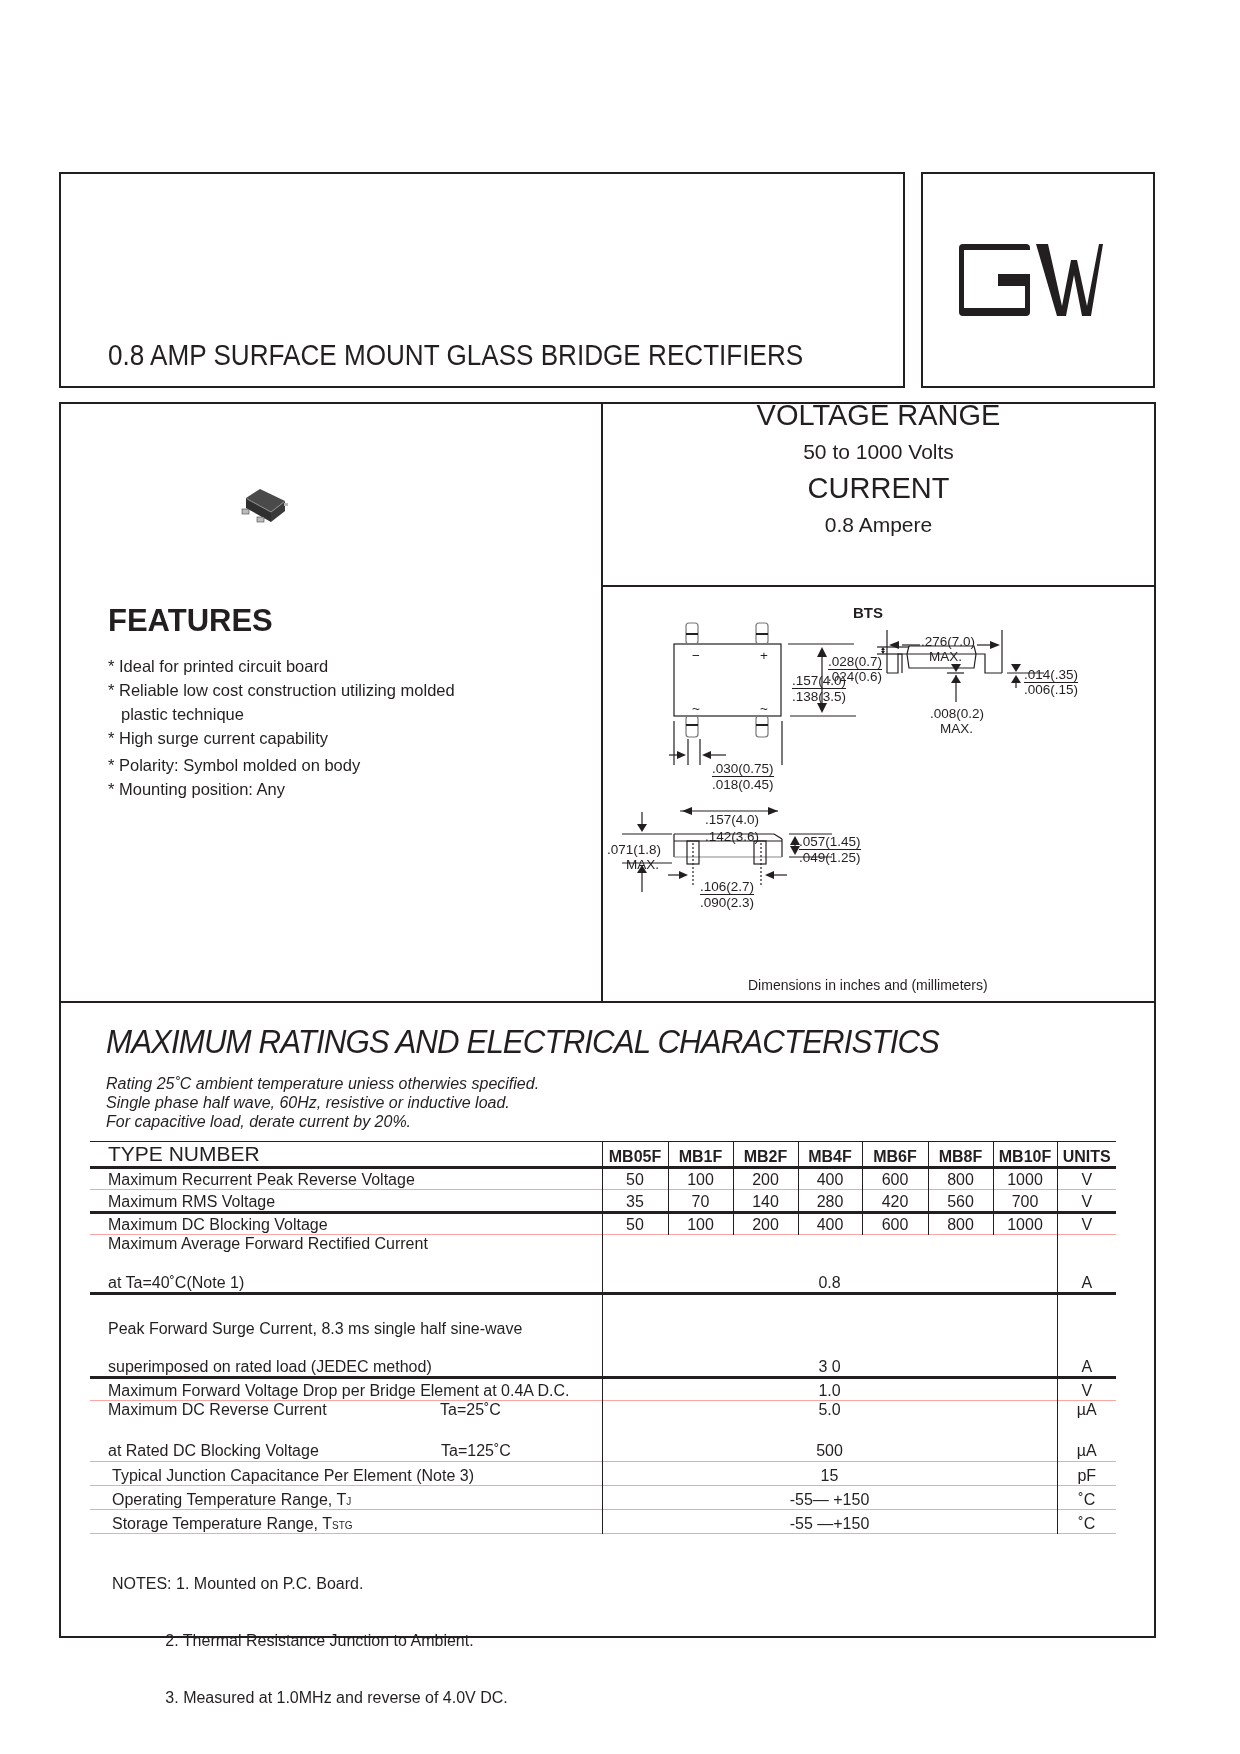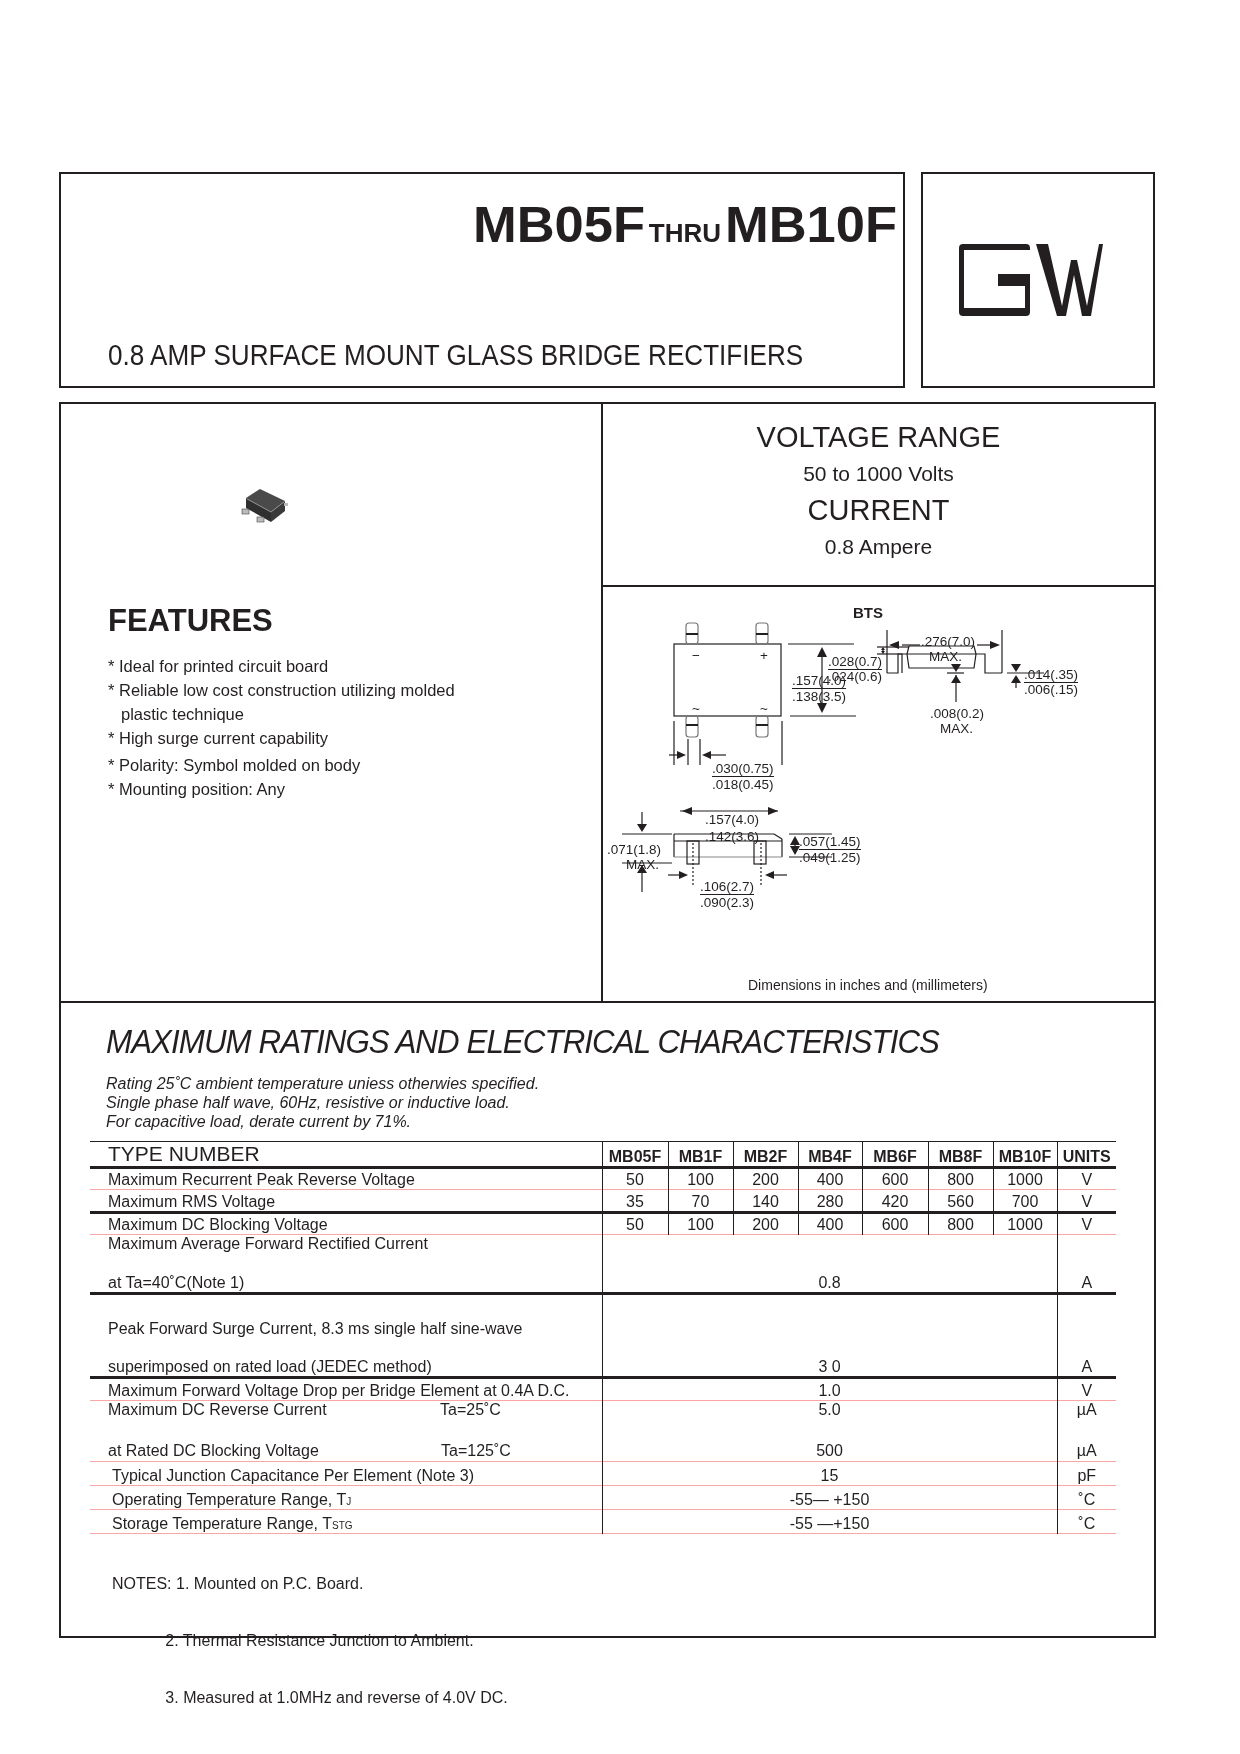--- a/index.html
+++ b/index.html
@@ -40,23 +40,20 @@
   table.rt tr.head { border-top:1px solid #231f20; }
   table.rt tr.head td { font-weight:bold; font-size:16px; }
   table.rt tr.head td:first-child { font-weight:normal; font-size:21px; }
   .two { display:flex; flex-direction:column; justify-content:space-between; height:100%; }
   .notes { position:absolute; left:112px; top:1536px; font-size:16px; line-height:19px; white-space:pre; }
 </style>
 </head>
 <body>
 
 <div class="box" style="left:59px;top:172px;width:846px;height:216px;">
-  <div class="title" style="right:10px;top:22px;">
-    <span class="big">MB05F</span><span class="thru">THRU</span><span class="big">MB10F</span>
-  </div>
   <div class="subtitle">0.8 AMP SURFACE MOUNT GLASS  BRIDGE RECTIFIERS</div>
 </div>
 
 <div class="box" style="left:921px;top:172px;width:234px;height:216px;">
   <svg width="234" height="216" viewBox="0 0 234 216" style="position:absolute;left:-2px;top:-2px;">
 
     <path d="M37 72 h66 v20 h-52 v40 h52 v-28 h-36 v-4 h36 v-5 h0" fill="none"></path>
     <rect x="38" y="72" width="71" height="72" rx="4" fill="#231f20"></rect>
     <rect x="43" y="78" width="72" height="58" fill="#fff"></rect>
     <rect x="77" y="102" width="32" height="12" fill="#231f20"></rect>
@@ -64,21 +61,21 @@
 
     <polygon points="115,72 127,72 141,134 150,88 156,88 166,134 178,72 182,72 170,144 161,144 153,103 145,144 136,144" fill="#231f20"></polygon>
   </svg>
 </div>
 
 <div class="box" style="left:59px;top:402px;width:1097px;height:1236px;"></div>
 <div class="vline" style="left:601px;top:403px;height:600px;"></div>
 <div class="hline" style="left:602px;top:585px;width:553px;"></div>
 <div class="hline" style="left:60px;top:1001px;width:1095px;"></div>
 
-<div class="abs" style="left:602px;top:403px;width:553px;height:208px;border-radius:13px;">
+<div class="abs" style="left:602px;top:381px;width:553px;height:208px;border-radius:13px;">
   <div class="vr" style="top:18px;font-size:29px;">VOLTAGE RANGE</div>
   <div class="vr" style="top:59px;font-size:21px;">50 to 1000 Volts</div>
   <div class="vr" style="top:91px;font-size:29px;">CURRENT</div>
   <div class="vr" style="top:132px;font-size:21px;">0.8 Ampere</div>
 </div>
 
 <svg class="abs" style="left:238px;top:482px;" width="70" height="50" viewBox="0 0 70 50">
   <polygon points="8,16 22,7 47,19 33,30" fill="#4a4a4a"></polygon>
   <polygon points="8,16 33,30 33,40 8,26" fill="#2f2f2f"></polygon>
   <polygon points="33,30 47,19 47,29 33,40" fill="#3a3a3a"></polygon>
@@ -222,21 +219,21 @@
   <span class="dim" style="left:98px;top:308px;">.090(2.3)</span>
 
   <span class="dim" style="left:146px;top:391px;font-size:14px;">Dimensions in inches and (millimeters)</span>
 </div>
 
 <div class="abs" style="left:106px;top:1022px;font-style:italic;">
   <div class="mr-title">MAXIMUM RATINGS AND ELECTRICAL CHARACTERISTICS</div>
   <div class="mr-notes" style="margin-top:13px;">
     <div>Rating 25˚C ambient temperature uniess otherwies specified.</div>
     <div>Single phase half wave, 60Hz, resistive or inductive load.</div>
-    <div>For capacitive load, derate current by 71%.</div>
+    <div>For capacitive load, derate current by 20%.</div>
   </div>
 </div>
 
 <table class="rt">
   <colgroup>
     <col style="width:512px">
       <col style="width:66px">
       <col style="width:65px">
       <col style="width:65px">
       <col style="width:64px">

